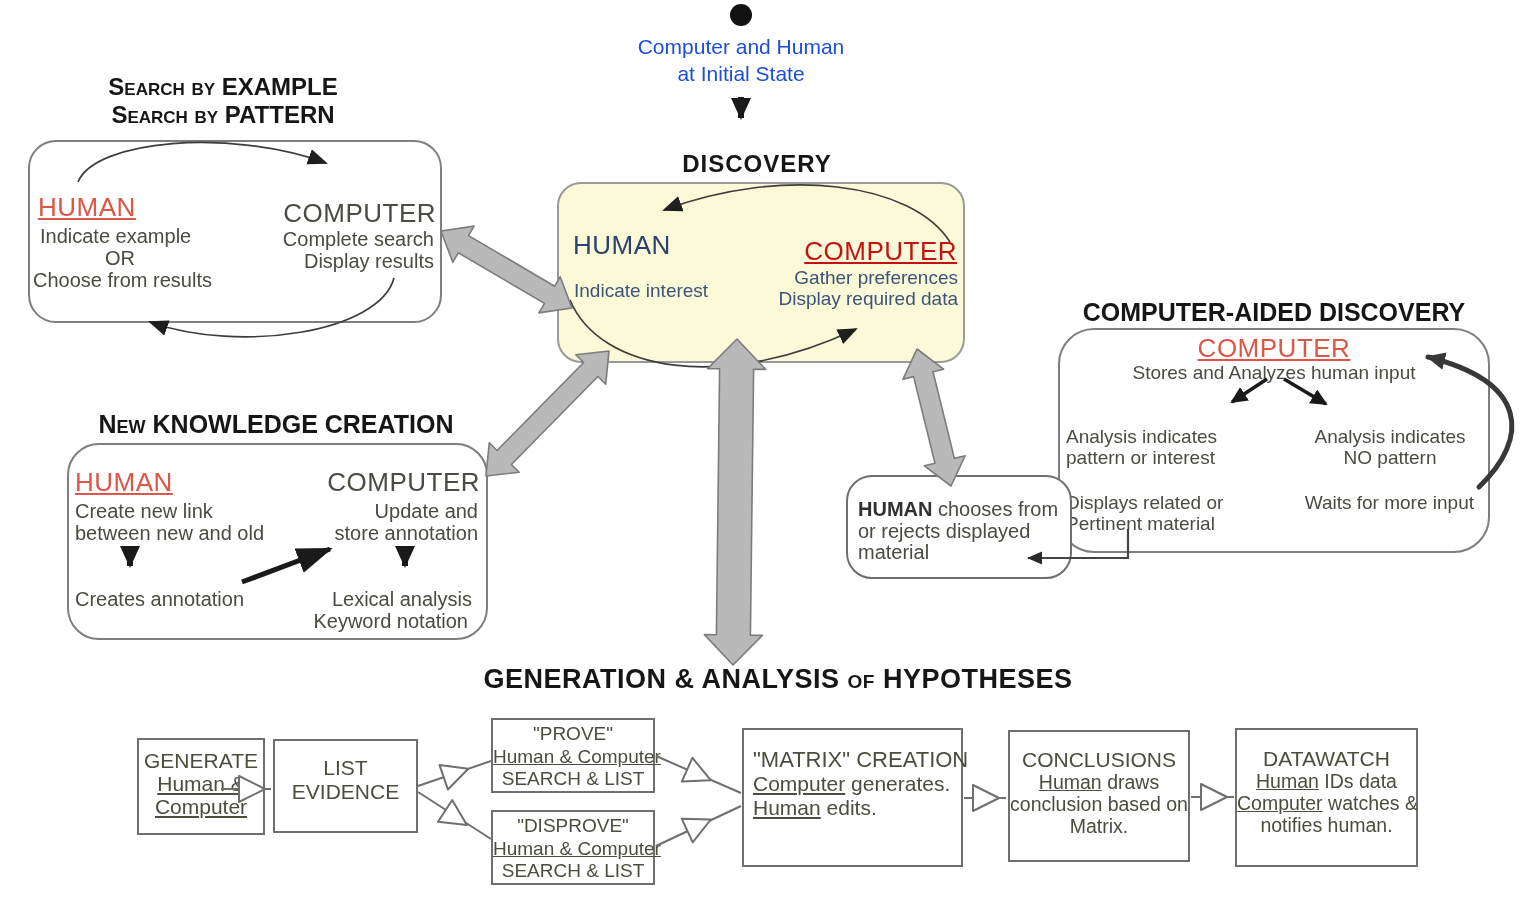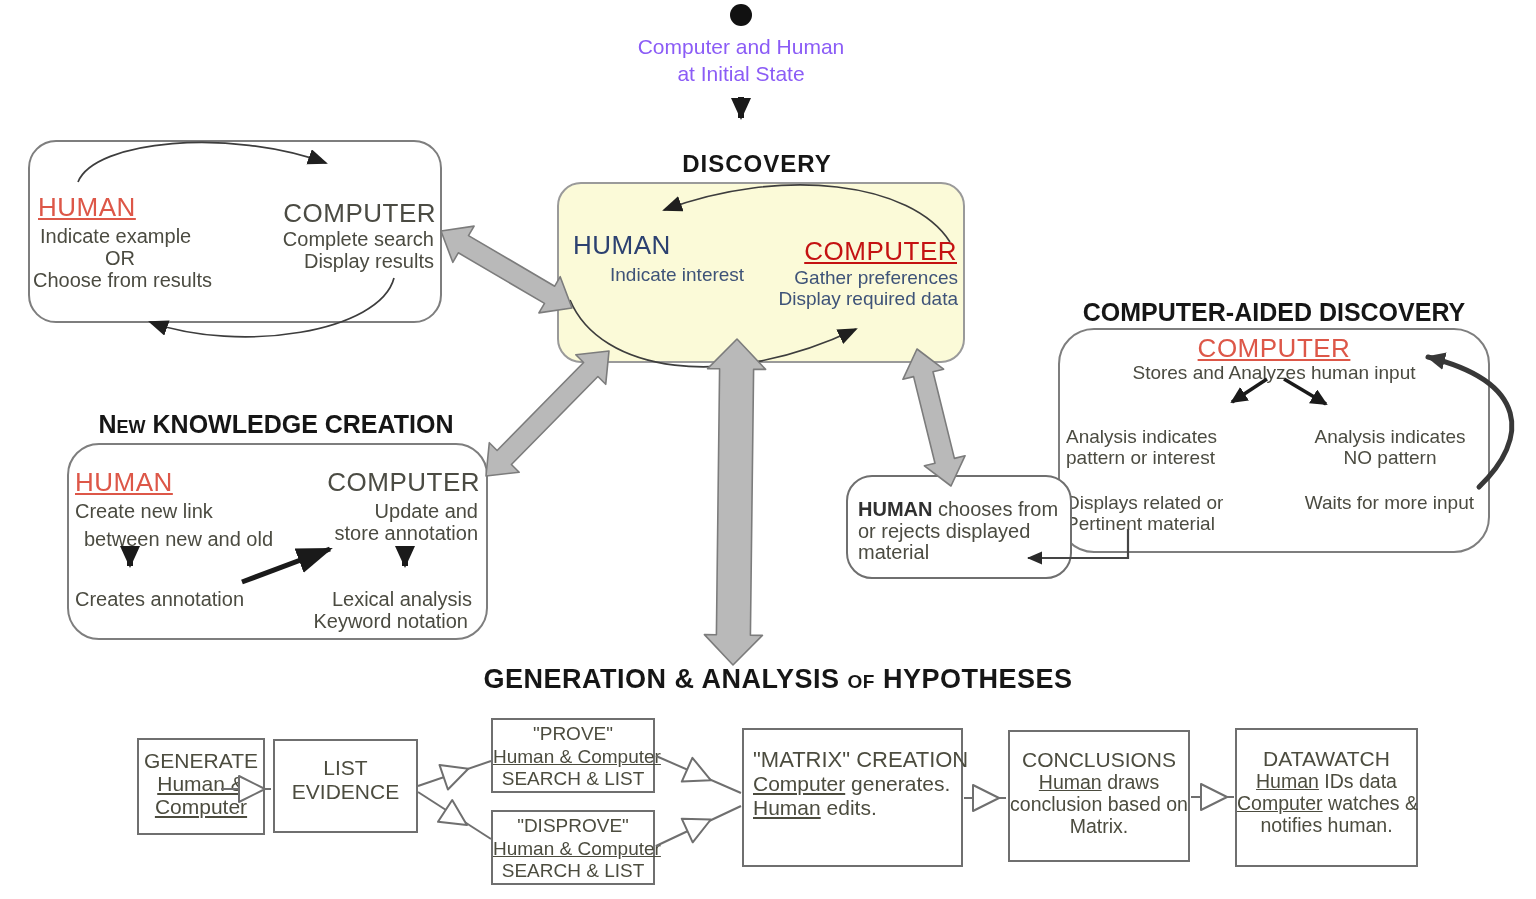--- a/index.html
+++ b/index.html
@@ -28,49 +28,53 @@
   .fbox{position:absolute;background:#fff;border:2.5px solid #6f6f6f;box-sizing:border-box;
         color:#4c4c3f;text-align:center;}
   .fbox .l{white-space:nowrap;}
   svg{position:absolute;left:0;top:0;pointer-events:none;}
 </style>
 </head>
 <body>
 
 <div id="stage">
 
-  <div class="abs ctr" style="left:591px;top:33px;width:300px;font-size:21px;line-height:27px;color:#8b5cf6;">
+  <div class="abs ctr" style="left:591px;top:33px;width:300px;font-size:21px;line-height:27px;color:#1d4ed8;">
     <div>Computer and Human</div>
     <div>at Initial State</div>
   </div>
 
+  <div class="abs ctr title" style="left:70px;top:73px;width:306px;font-size:24px;line-height:28px;">
+    <div><span class="sc">Search by </span><span>EXAMPLE</span></div>
+    <div><span class="sc">Search by </span><span>PATTERN</span></div>
+  </div>
   <div class="rbox" style="left:28px;top:140px;width:414px;height:183px;">
     <div class="abs hd salmon" style="left:8px;top:50px;">HUMAN</div>
     <div class="abs body20" style="left:10px;top:83px;">Indicate example</div>
     <div class="abs body20 ctr" style="left:0;top:105px;width:180px;">OR</div>
     <div class="abs body20" style="left:3px;top:127px;">Choose from results</div>
     <div class="abs hd gray" style="right:4px;top:56px;">COMPUTER</div>
     <div class="abs body20 rt" style="right:6px;top:86px;">Complete search</div>
     <div class="abs body20 rt" style="right:6px;top:108px;">Display results</div>
   </div>
 
   <div class="abs ctr title" style="left:607px;top:150px;width:300px;font-size:24px;letter-spacing:1px;">DISCOVERY</div>
   <div class="rbox" id="discovery-box" style="left:557px;top:182px;width:408px;height:181px;">
     <div class="abs hd navy" style="left:14px;top:46px;">HUMAN</div>
-    <div class="abs body19 slate" style="left:15px;top:80px;margin-left:36px;">Indicate interest</div>
+    <div class="abs body19 slate" style="left:15px;top:96px;">Indicate interest</div>
     <div class="abs hd red" style="right:6px;top:52px;">COMPUTER</div>
     <div class="abs body19 slate rt" style="right:5px;top:83px;">Gather preferences</div>
     <div class="abs body19 slate rt" style="right:5px;top:104px;">Display required data</div>
   </div>
 
   <div class="abs ctr title" style="left:66px;top:410px;width:420px;font-size:25px;"><span class="sc">New </span><span>KNOWLEDGE CREATION</span></div>
   <div class="rbox" style="left:67px;top:443px;width:421px;height:197px;border-radius:32px;">
     <div class="abs hd salmon" style="left:6px;top:22px;">HUMAN</div>
     <div class="abs body20" style="left:6px;top:55px;">Create new link</div>
-    <div class="abs body20" style="left:15px;top:77px;margin-top:6px;">between new and old</div>
+    <div class="abs body20" style="left:6px;top:77px;">between new and old</div>
     <div class="abs body20" style="left:6px;top:143px;">Creates annotation</div>
     <div class="abs hd gray" style="right:6px;top:22px;">COMPUTER</div>
     <div class="abs body20 rt" style="right:8px;top:55px;">Update and</div>
     <div class="abs body20 rt" style="right:8px;top:77px;">store annotation</div>
     <div class="abs body20 rt" style="right:14px;top:143px;">Lexical analysis</div>
     <div class="abs body20 rt" style="right:18px;top:165px;">Keyword notation</div>
   </div>
 
   <div class="abs ctr title" style="left:1052px;top:298px;width:444px;font-size:25px;">COMPUTER-AIDED DISCOVERY</div>
   <div class="rbox" style="left:1058px;top:328px;width:432px;height:225px;border-radius:36px;">

